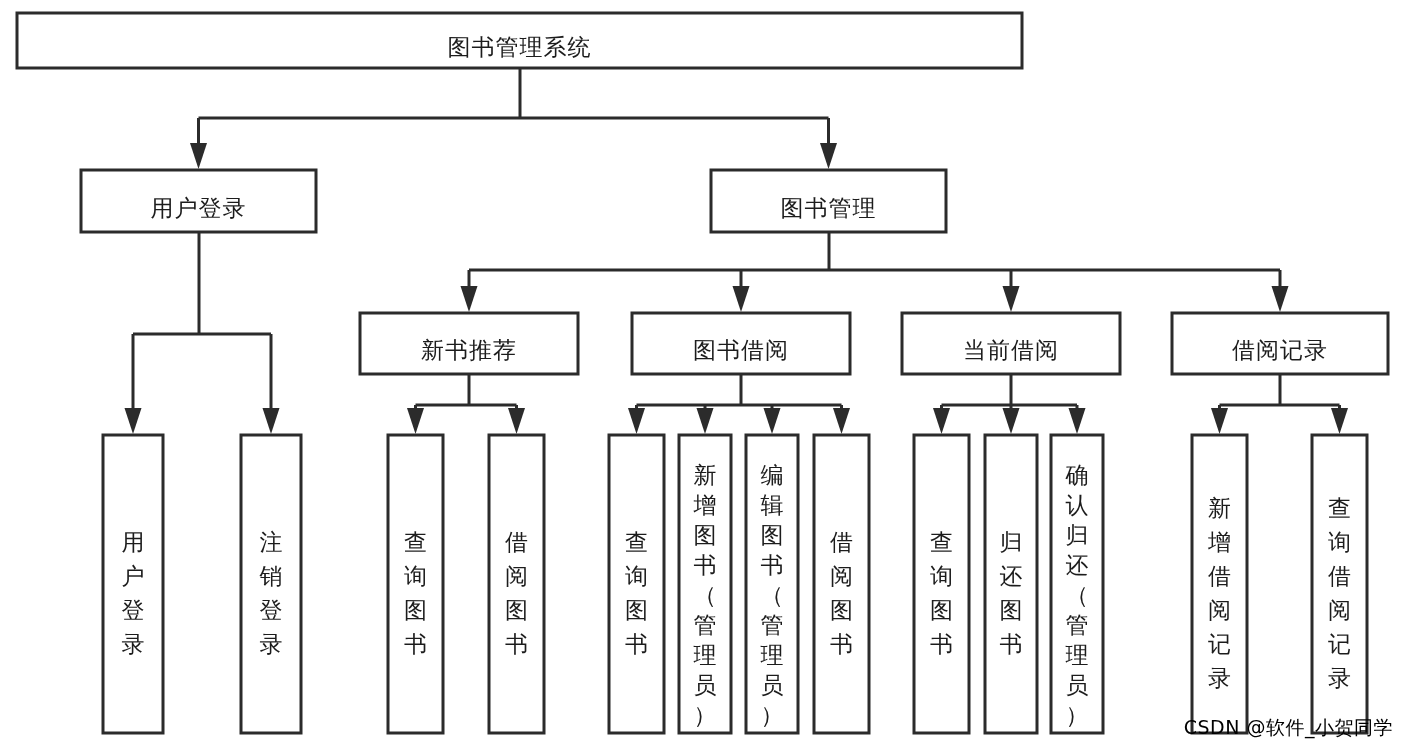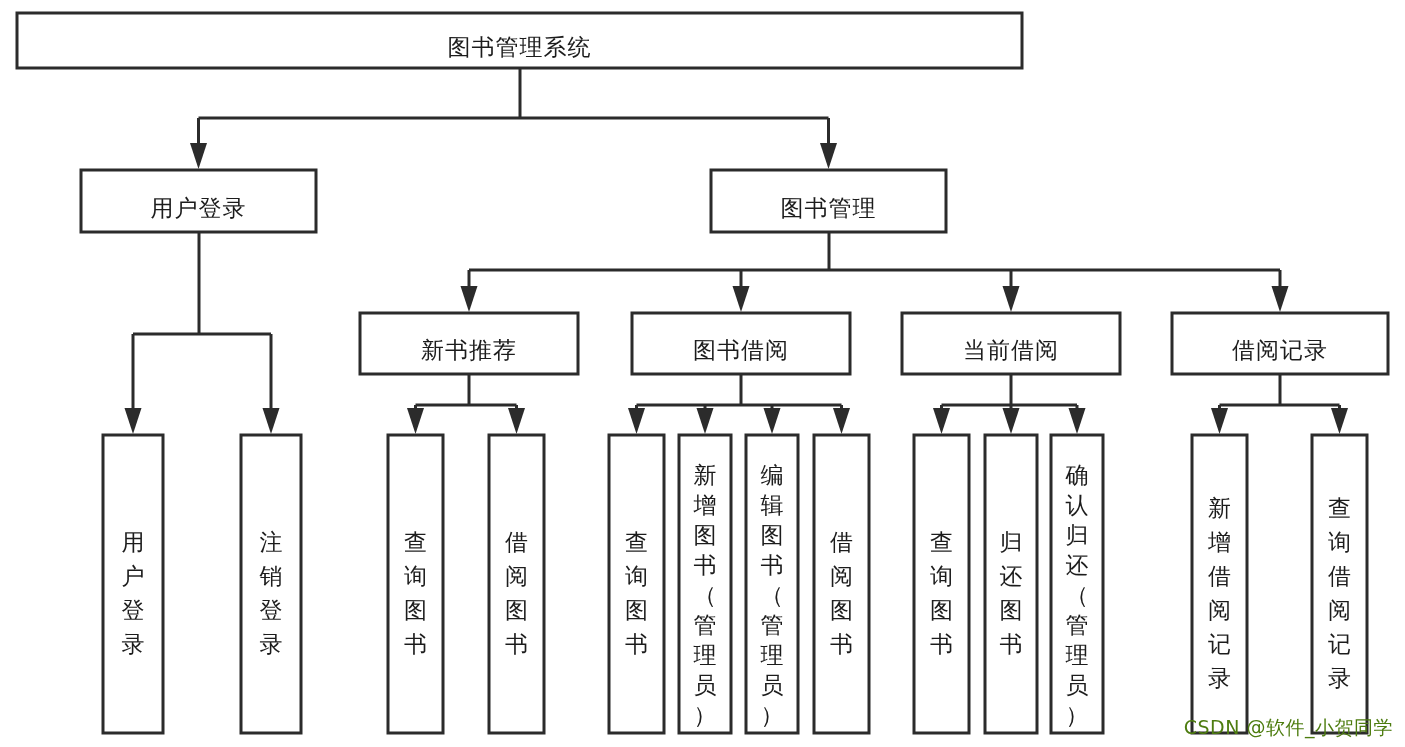--- a/index.html
+++ b/index.html
@@ -46,21 +46,21 @@
   .arrow-head {
     fill: #2b2b2b;
     stroke: none;
   }
   .watermark {
     position: absolute;
     right: 12px;
     bottom: 6px;
     font-family: "DejaVu Sans", "Liberation Sans", sans-serif;
     font-size: 19px;
-    color: #4d7c0f;
+    color: #000000;
     white-space: nowrap;
     pointer-events: none;
     letter-spacing: 0.5px;
   }
 </style>
 </head>
 <body>
 
 <div id="diagram-root">
   <svg class="flow" viewBox="0 0 1405 747">

